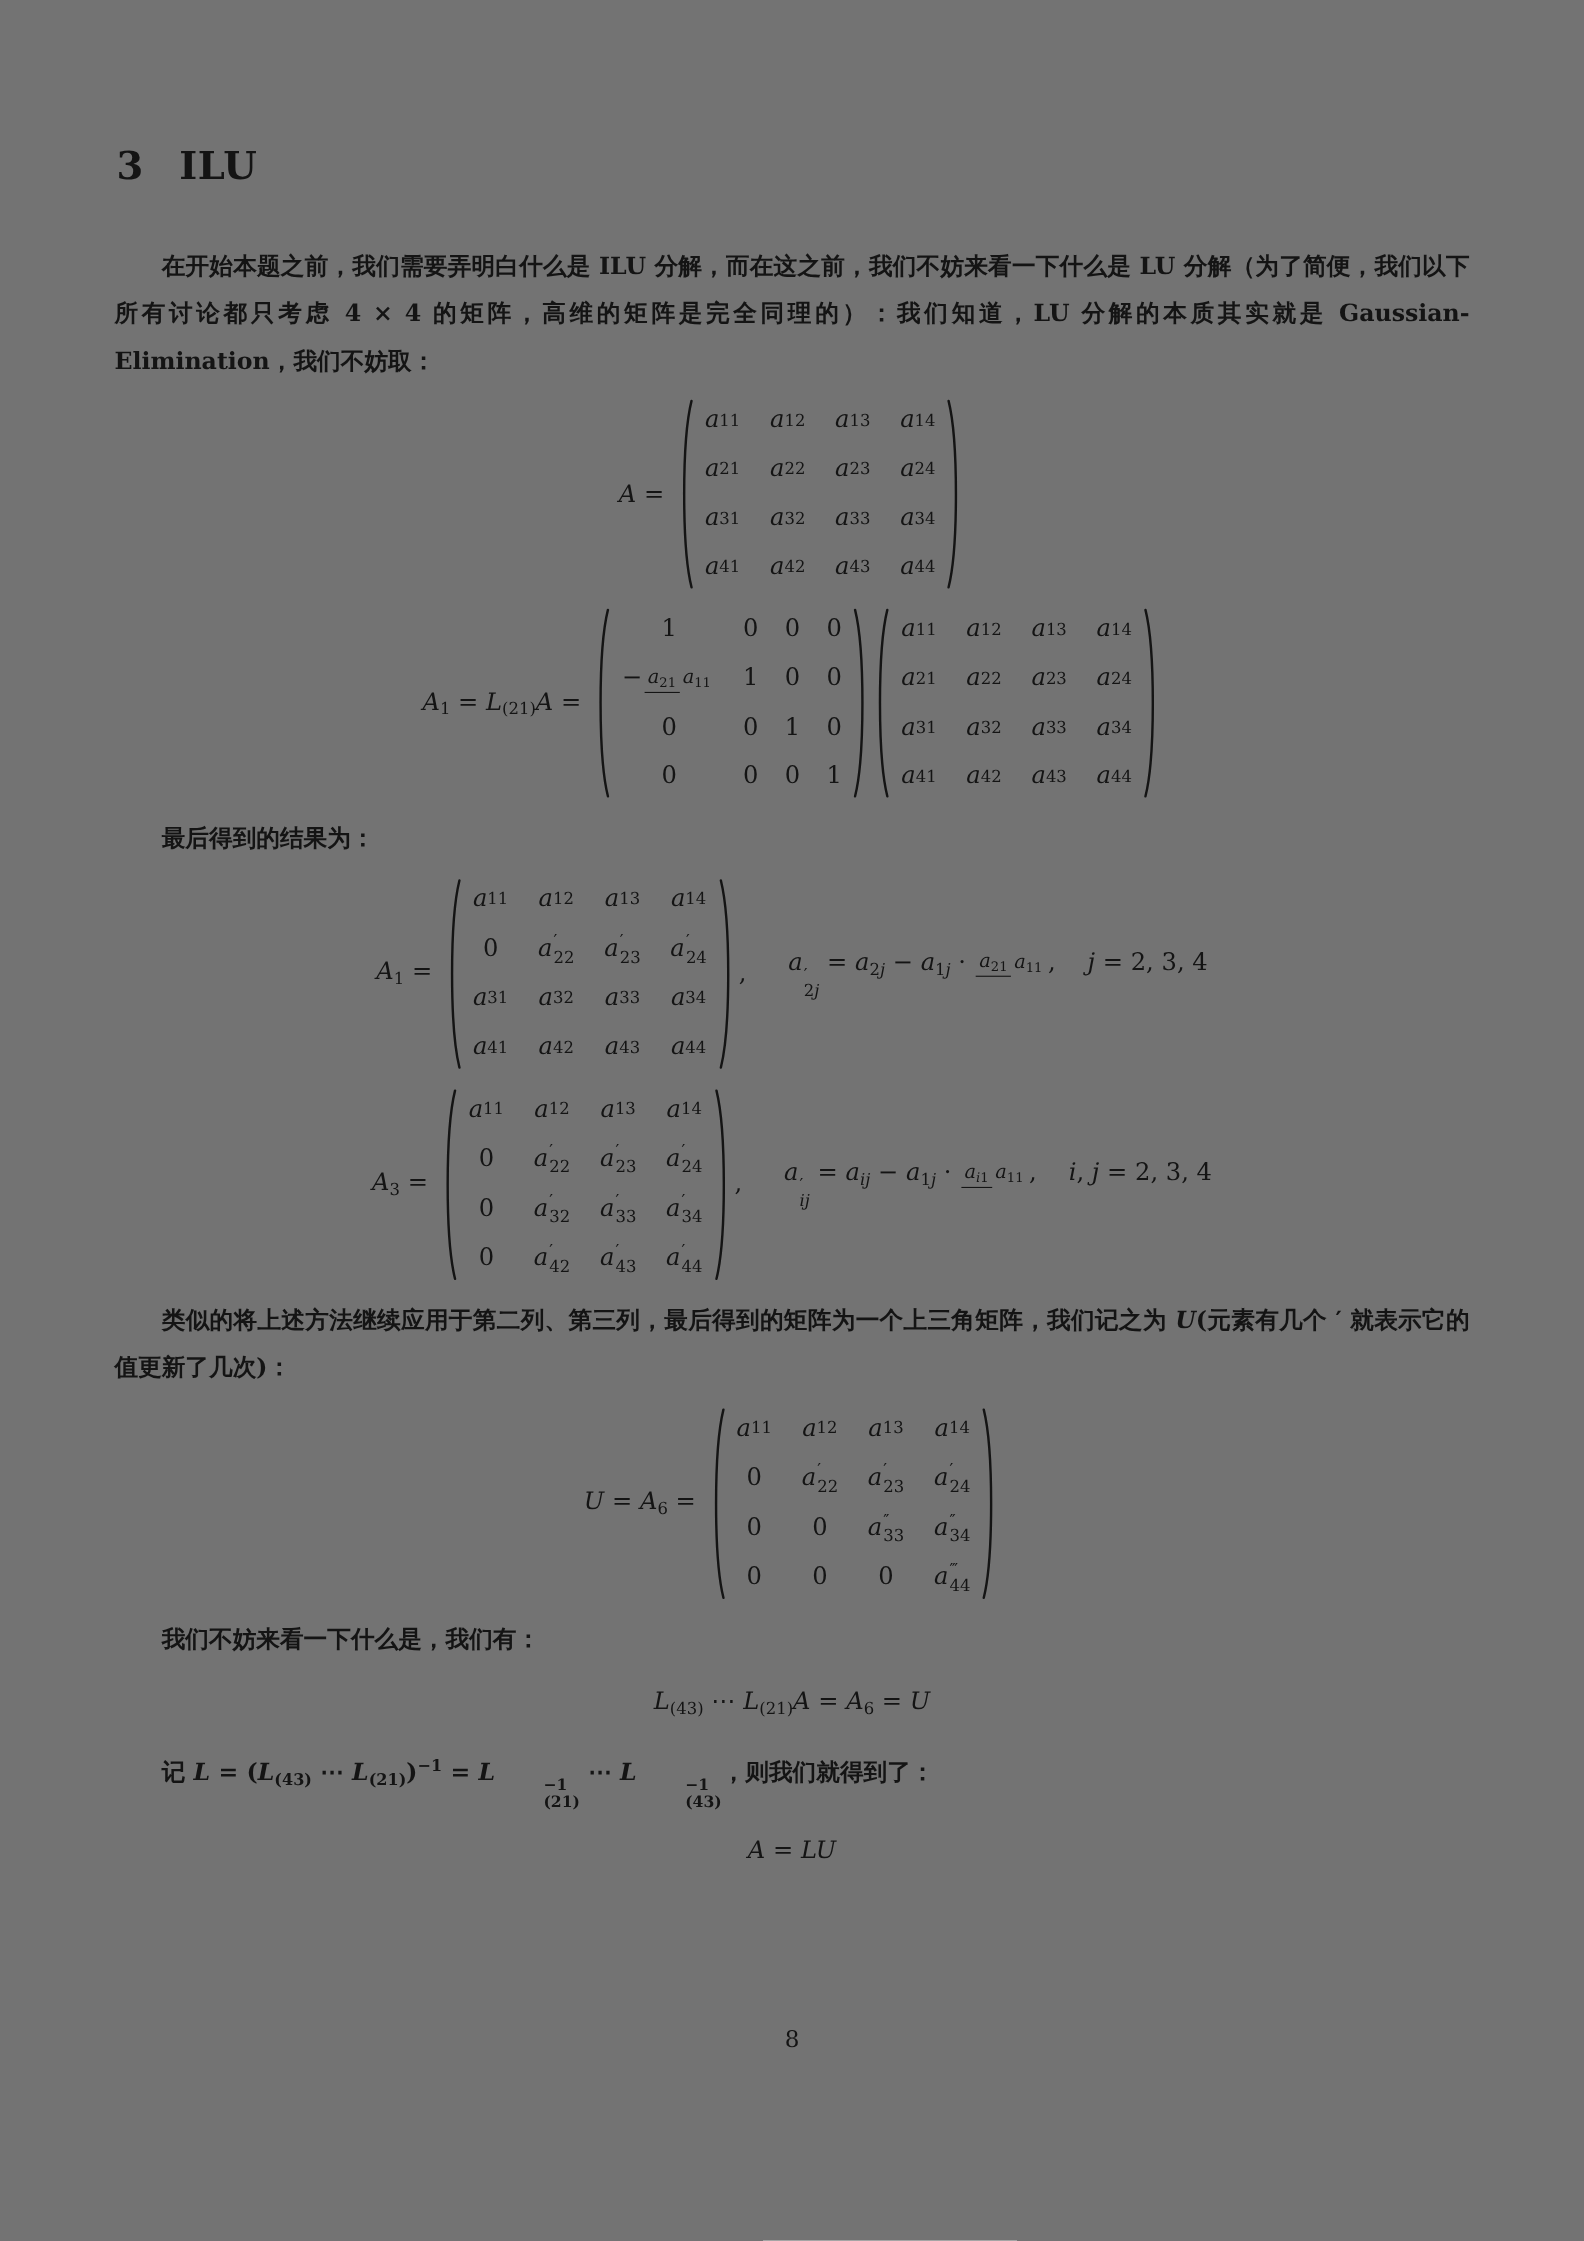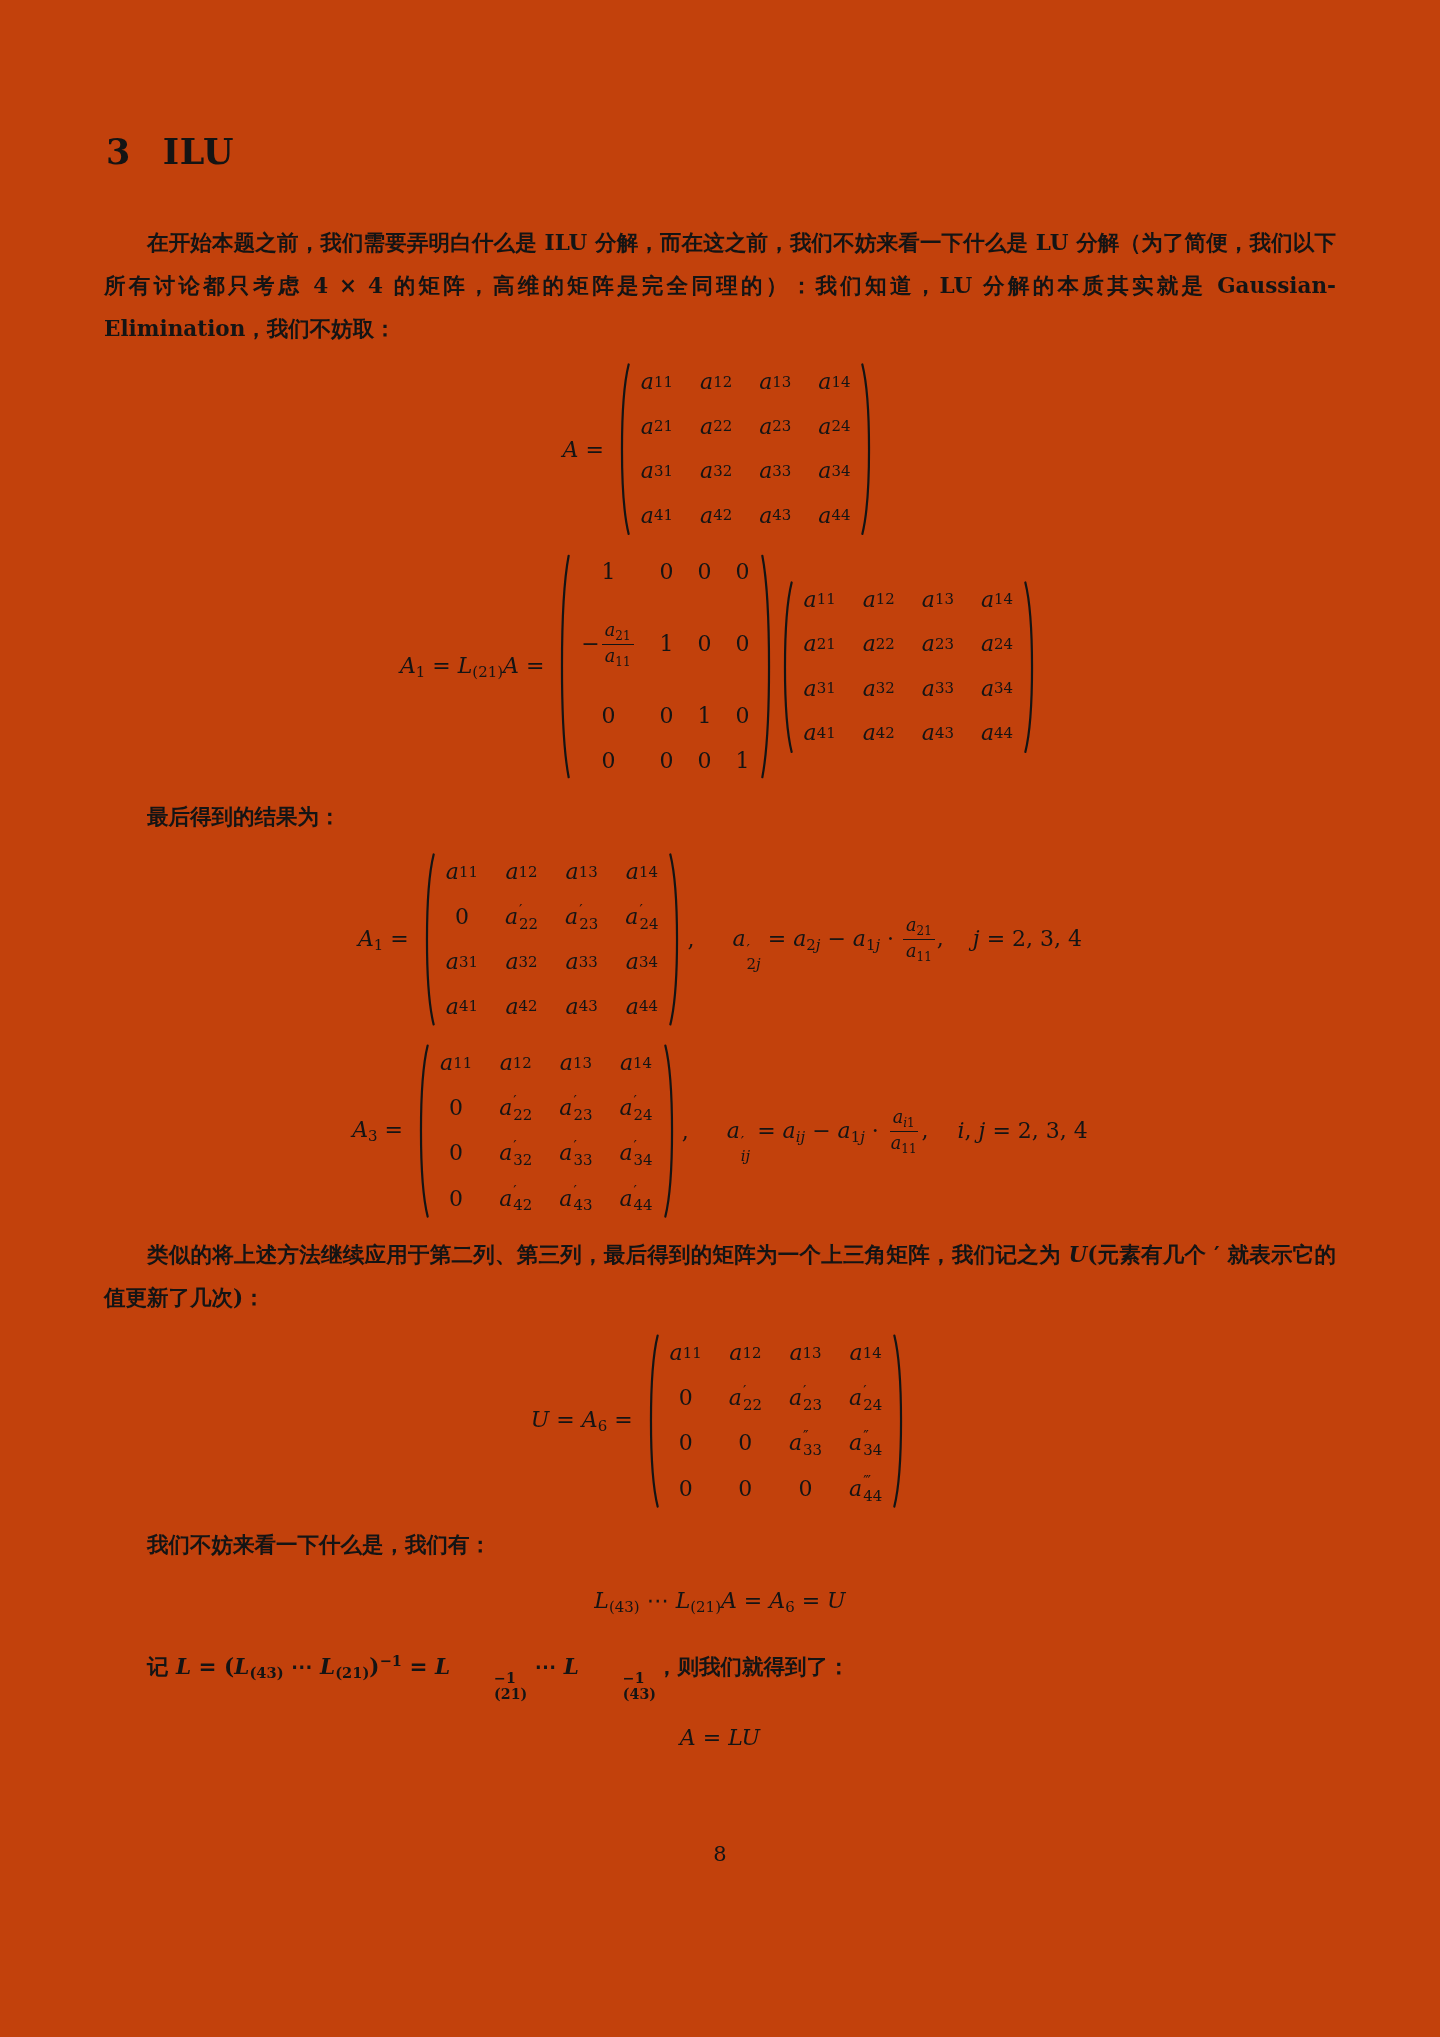--- a/index.html
+++ b/index.html
@@ -1,17 +1,17 @@
 <!DOCTYPE html>
 <html><head>
 <meta charset="utf-8">
 <style>
   html,body{margin:0;padding:0;background:#e8e8e8;}
   .page{
-    width:1440px;height:2037px;background:#c2410c;box-sizing:border-box;
+    width:1440px;height:2037px;background:#737373;box-sizing:border-box;
     padding:134px 104px 0 104px;position:relative;
     font-family:"DejaVu Serif","Liberation Serif",serif;color:#141414;
   }
   h1.sec{font-size:35px;line-height:1;margin:0 0 52px 2px;font-weight:bold;letter-spacing:.5px;}
   .secnum{margin-right:32px;}
   p.body{font-size:21.5px;line-height:43px;margin:0;text-align:justify;font-weight:bold;}
   .indent{text-indent:43px;}
   
   .eq{display:flex;justify-content:center;align-items:center;font-size:22px;margin:8px 0;}
   .eq-inline{margin:22px 0;align-items:center;}
@@ -29,22 +29,22 @@
   sub{vertical-align:-0.3em;}
   sup{vertical-align:0.55em;}
   
   .stk{display:inline-flex;flex-direction:column;align-items:flex-start;
        font-size:.68em;line-height:1;vertical-align:-0.62em;margin-left:1px;}
   .stk .sp{height:.95em;}
   
   .stk2{display:inline-flex;flex-direction:column;align-items:flex-start;
         font-size:.66em;line-height:1.12;vertical-align:-0.62em;margin-left:1px;}
   
-  .frac{display:inline-flex;flex-direction:column;align-items:center;
-        font-size:.8em;line-height:1.3;vertical-align:middle;margin:16px 2px;text-align:center;}
+  .frac{display:inline-flex;flex-direction:row;align-items:center;
+        font-size:.8em;line-height:1.3;vertical-align:middle;margin:0 2px;text-align:center;}
   .frac .fn{border-bottom:1.4px solid currentColor;padding:0 3px;}
   .frac .fd{padding:0 3px;}
   .eq-comma{margin-left:2px;}
   .side-formula{margin-left:38px;white-space:nowrap;}
   .tall{line-height:50px;}
   .pagenum{position:absolute;left:0;width:100%;text-align:center;top:1842px;font-size:21px;}
 </style>
 </head>
 <body>
 

